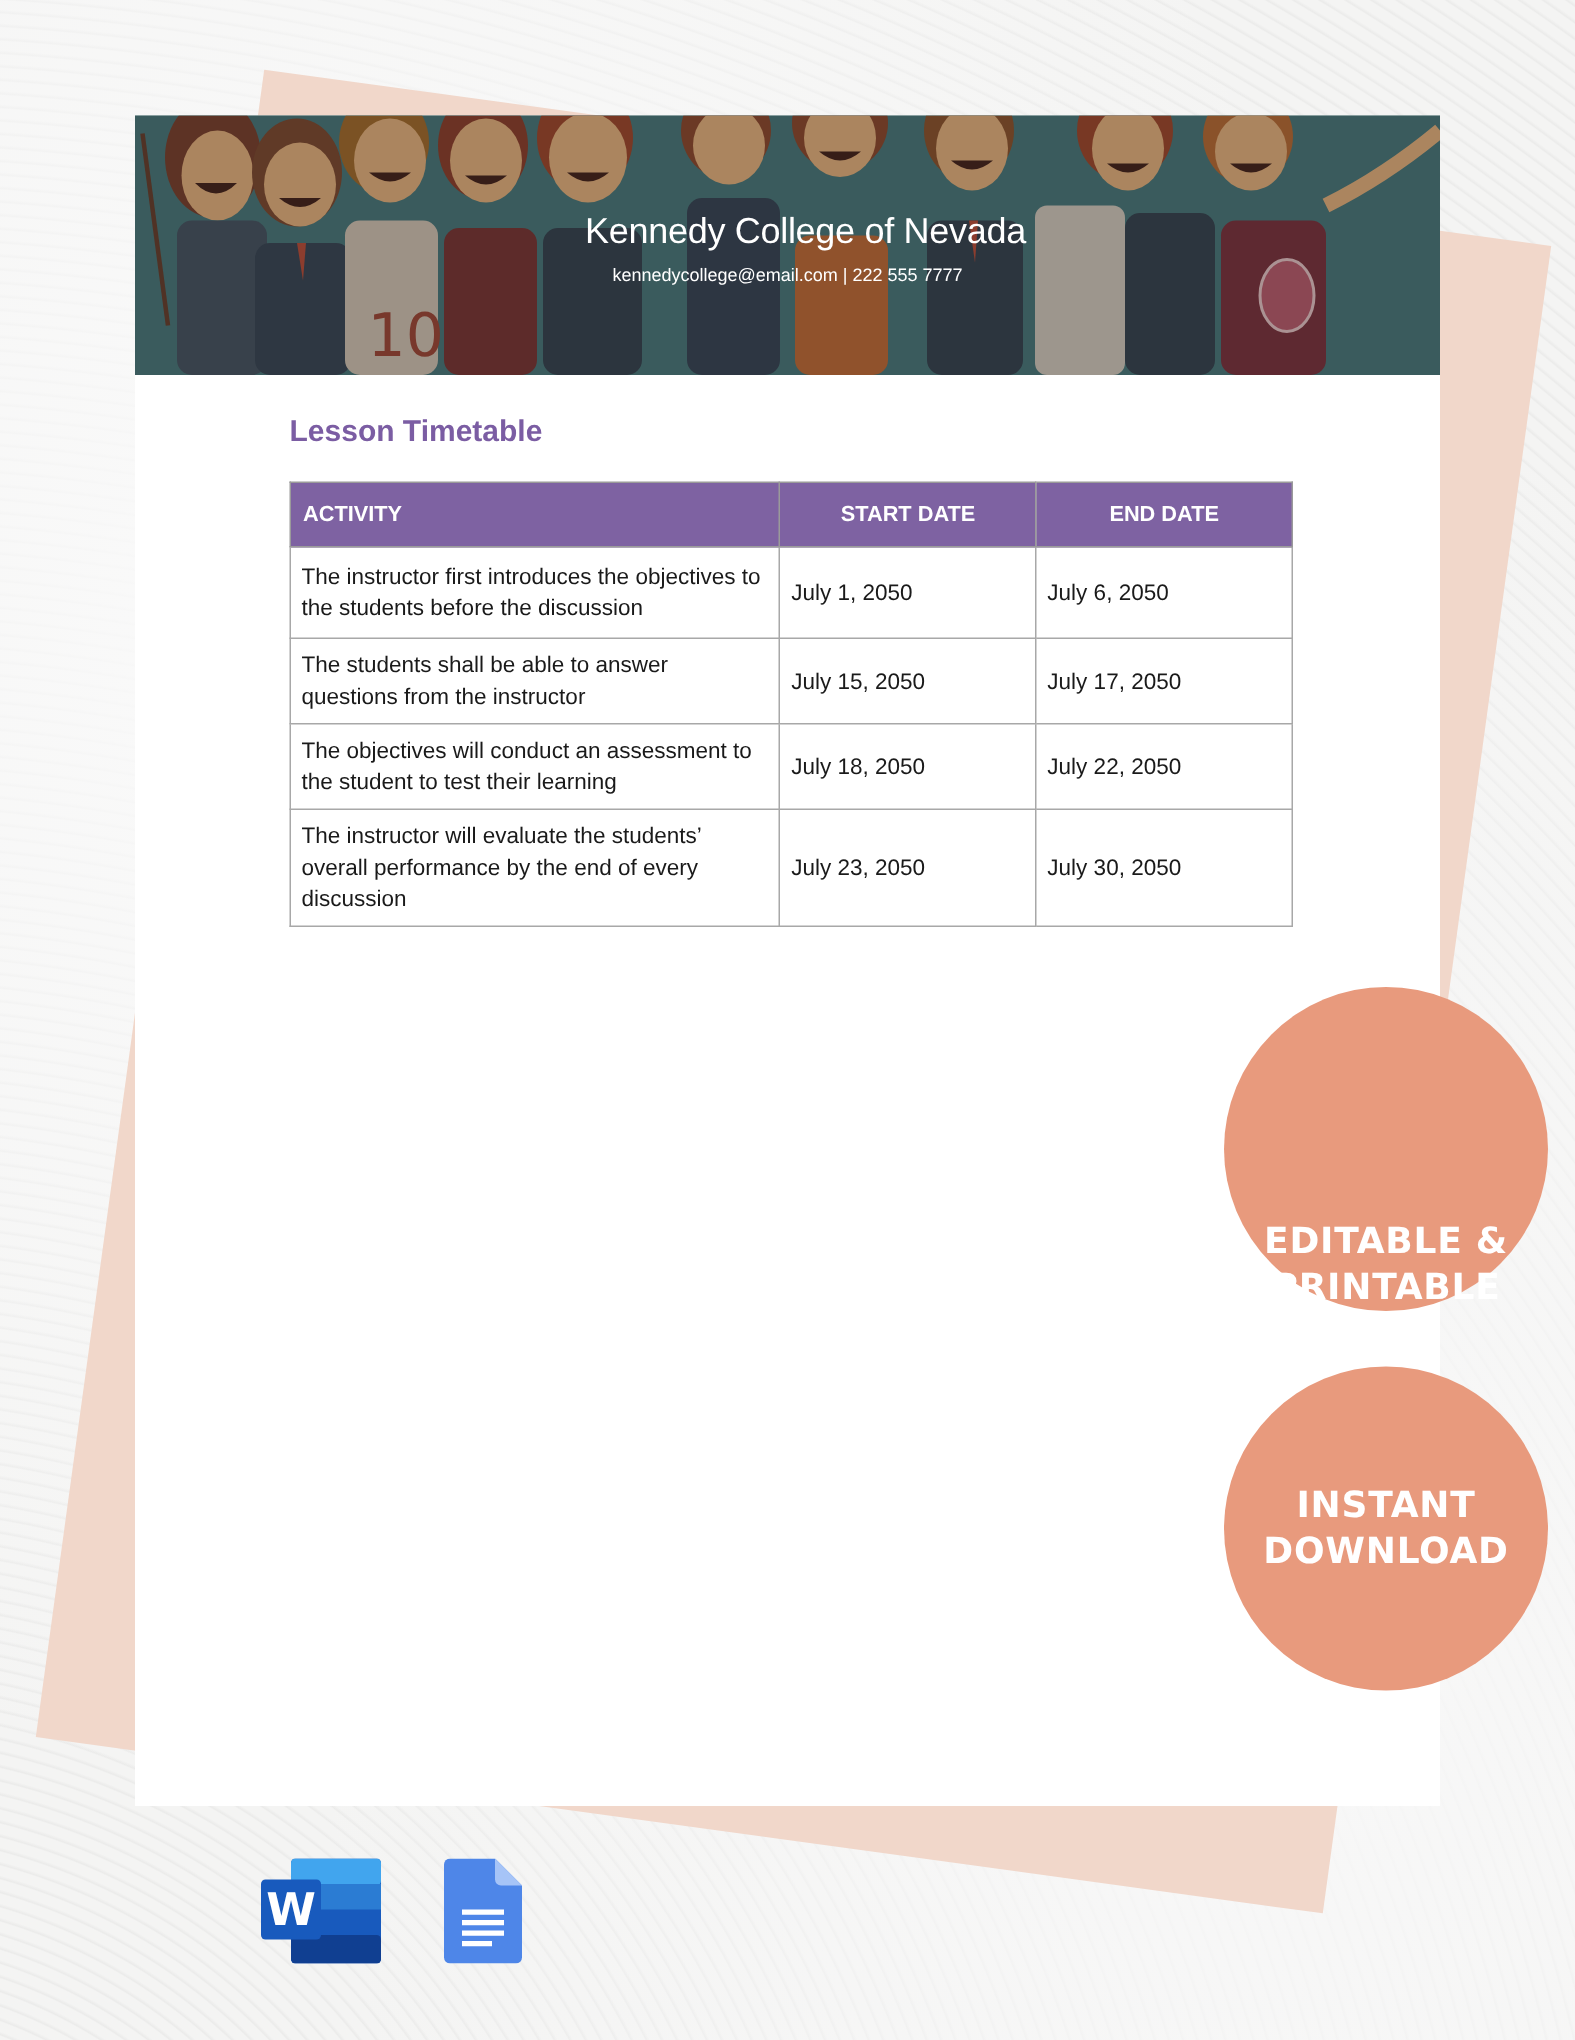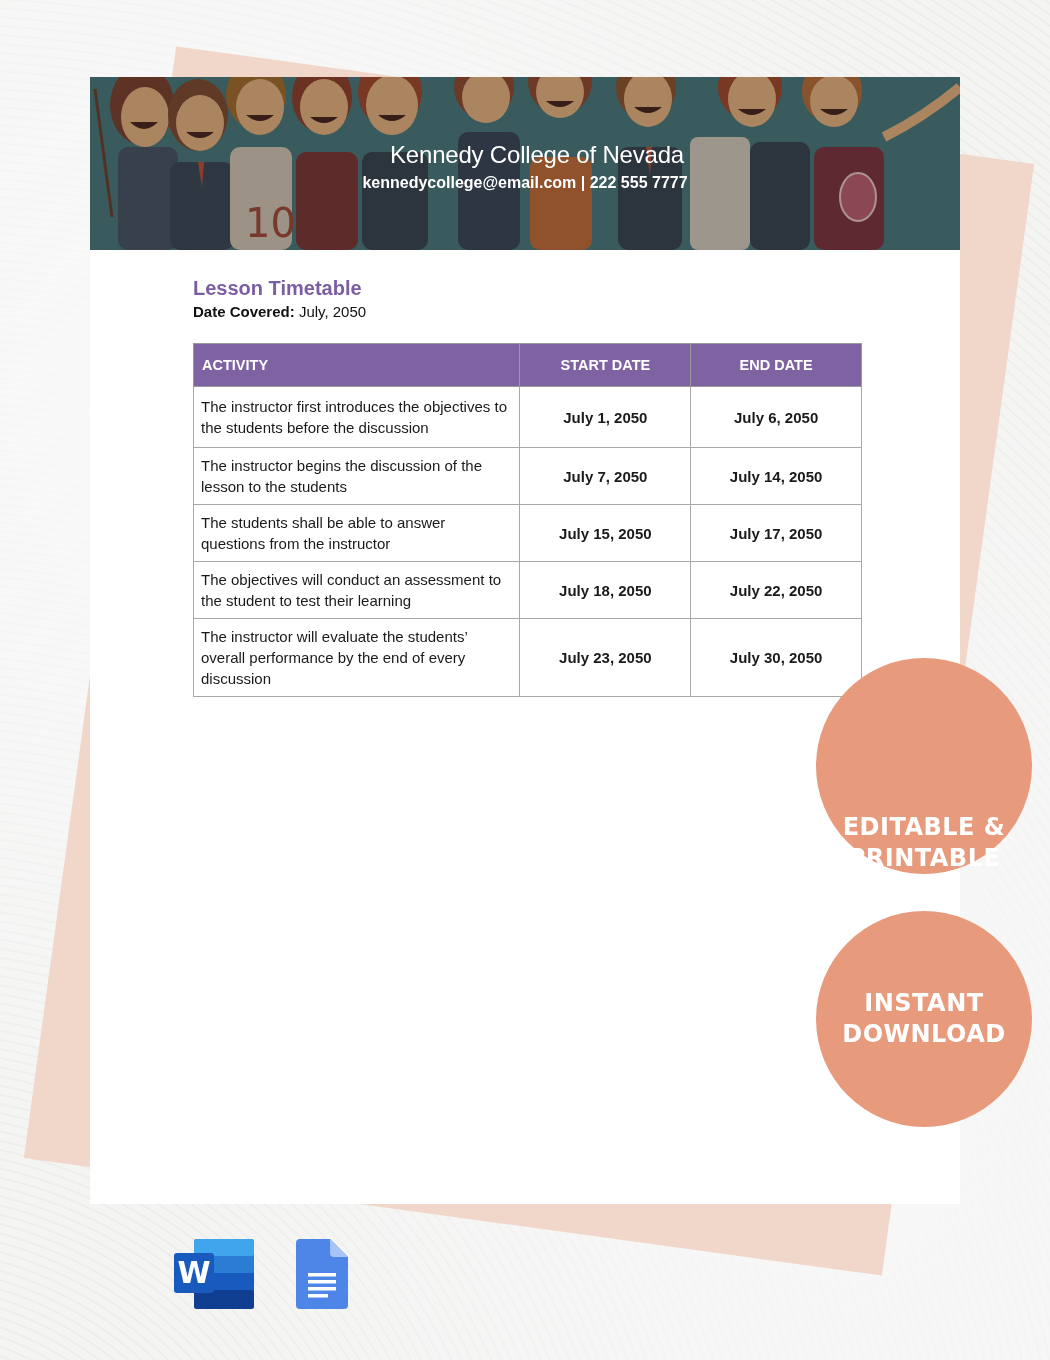--- a/index.html
+++ b/index.html
@@ -35,21 +35,21 @@
   }
   .banner-art { position: absolute; inset: 0; }
   .banner-overlay { position: absolute; inset: 0; background: rgba(40,50,55,0.18); }
   .banner-text {
     position: absolute; left: 0; right: 0; top: 62px;
     text-align: center; color: #ffffff;
     font-family: "Liberation Sans", sans-serif;
   }
   .college-name { font-size: 24px; font-weight: normal; letter-spacing: -0.2px; line-height: 32px; padding-left: 24px; }
   .address { font-size: 12.5px; font-weight: bold; margin-top: 7px; line-height: 16px; }
-  .contact { font-size: 16px; font-weight: bold; margin-top: 4px; line-height: 16px; }
+  .contact { font-size: 12px; font-weight: normal; margin-top: 4px; line-height: 16px; }
 
   .content { position: absolute; left: 103px; top: 198px; width: 668px; }
   .doc-title { color: #7b5da3; font-size: 20px; font-weight: bold; line-height: 26px; }
   .date-line { color: #111; font-size: 15px; line-height: 22px; margin-top: 0px; }
   .date-line b { font-weight: bold; }
 
   table.timetable {
     margin-top: 20px;
     width: 669px;
     border-collapse: collapse;
@@ -67,21 +67,21 @@
   }
   table.timetable th.c-activity { text-align: left; width: 327px; }
   table.timetable th.c-start { text-align: center; width: 171px; }
   table.timetable th.c-end { text-align: center; width: 171px; }
   table.timetable td {
     border: 1px solid #a8a8a8;
     padding: 7px 7px;
     line-height: 21px;
     vertical-align: middle;
   }
-  table.timetable td.date { text-align: center; font-weight: bold; }
+  table.timetable td.date { text-align: left; }
   tr.r1 td { height: 61px; }
   tr.r2 td { height: 57px; }
   tr.r3 td { height: 57px; }
   tr.r4 td { height: 57px; }
   tr.r5 td { height: 78px; }
 
   .badge {
     position: absolute;
     width: 216px; height: 216px;
     border-radius: 50%;
@@ -163,43 +163,34 @@
     </svg>
     <div class="banner-overlay"></div>
     <div class="banner-text">
       <div class="college-name">Kennedy College of Nevada</div>
       <div class="contact">kennedycollege@email.com | 222 555 7777</div>
     </div>
   </div>
 
   <div class="content">
     <div class="doc-title">Lesson Timetable</div>
-    <div class="date-line">
-      <b>Date Covered:</b>
-      <span>July, 2050</span>
-    </div>
 
     <table class="timetable">
       <thead>
         <tr>
           <th class="c-activity">ACTIVITY</th>
           <th class="c-start">START DATE</th>
           <th class="c-end">END DATE</th>
         </tr>
       </thead>
       <tbody>
         <tr class="r1">
           <td>The instructor first introduces the objectives to the students before the discussion</td>
           <td class="date">July 1, 2050</td>
           <td class="date">July 6, 2050</td>
-        </tr>
-        <tr class="r2">
-          <td>The instructor begins the discussion of the lesson to the students</td>
-          <td class="date">July 7, 2050</td>
-          <td class="date">July 14, 2050</td>
         </tr>
         <tr class="r3">
           <td>The students shall be able to answer questions from the instructor</td>
           <td class="date">July 15, 2050</td>
           <td class="date">July 17, 2050</td>
         </tr>
         <tr class="r4">
           <td>The objectives will conduct an assessment to the student to test their learning</td>
           <td class="date">July 18, 2050</td>
           <td class="date">July 22, 2050</td>

